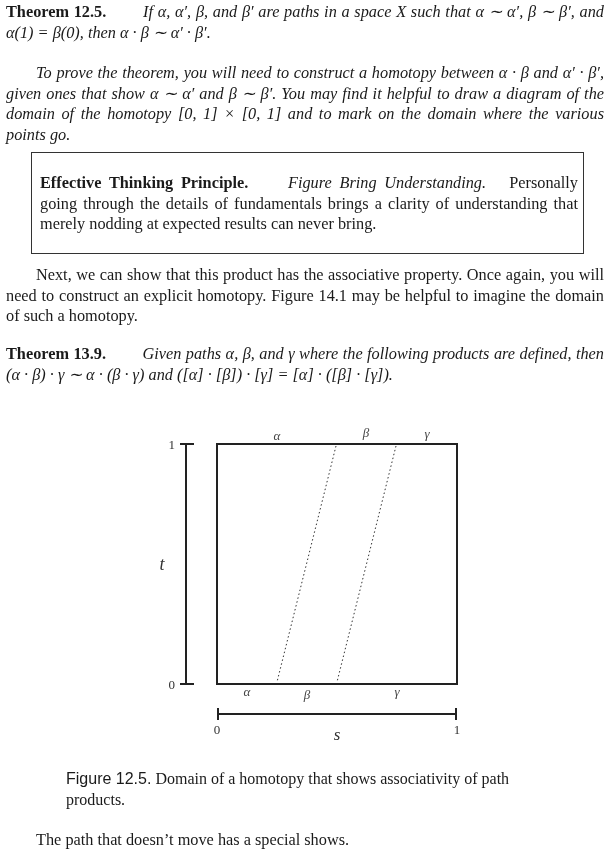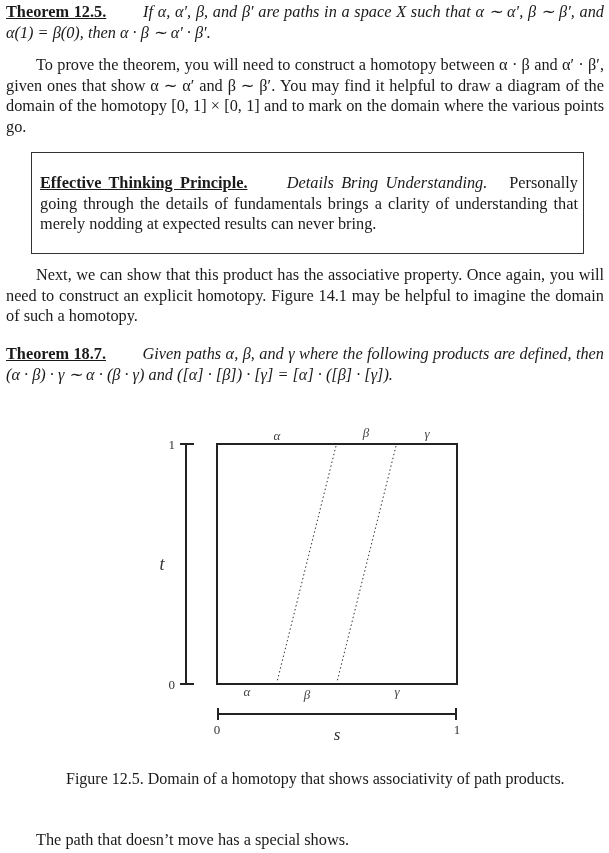--- a/index.html
+++ b/index.html
@@ -1,50 +1,50 @@
 <!DOCTYPE html>
 <html><head>
 <meta charset="utf-8">
 <style>
   html,body{margin:0;padding:0;background:#fff;}
   body{width:609px;height:853px;position:relative;overflow:hidden;
     font-family:"DejaVu Serif","Liberation Serif",serif;color:#1a1a1a;}
   .txt{position:absolute;left:6px;width:598px;font-family:"Liberation Serif",serif;font-size:16.3px;line-height:20.6px;text-align:justify;}
-  .b{font-weight:bold;text-decoration:underline;}
+  .b{font-weight:bold;}
   .i{font-style:italic;margin-left:32px;}
   .ind{text-indent:30px;}
   .box{position:absolute;left:31px;top:152px;width:553px;height:102px;border:1px solid #333;box-sizing:border-box;}
   .box .inner{position:absolute;left:8px;top:20px;width:538px;font-family:"Liberation Serif",serif;font-size:16.3px;line-height:20.6px;text-align:justify;}
   .cap{position:absolute;left:66px;top:768px;width:500px;font-family:"Liberation Serif",serif;font-size:16px;line-height:21px;}
-  .cap .lab{font-family:Liberation Serif, serif;}
+  .cap .lab{font-family:Liberation Sans, sans-serif;}
   svg text{font-family:"Liberation Serif",serif;}
 </style>
 </head>
 <body>
 
 <div class="txt" style="top:2px;">
   <span class="b">Theorem 12.5.</span>
   <span class="i">If α, α′, β, and β′ are paths in a space X such that α ∼ α′, β ∼ β′, and α(1) = β(0), then α · β ∼ α′ · β′.</span>
 </div>
 
-<div class="txt ind" style="top:55px;">To prove the theorem, you will need to construct a homotopy between α · β and α′ · β′, given ones that show α ∼ α′ and β ∼ β′. You may find it helpful to draw a diagram of the domain of the homotopy [0, 1] × [0, 1] and to mark on the domain where the various points go.</div>
+<div class="txt ind" style="top:63px;font-style:italic;">To prove the theorem, you will need to construct a homotopy between α · β and α′ · β′, given ones that show α ∼ α′ and β ∼ β′. You may find it helpful to draw a diagram of the domain of the homotopy [0, 1] × [0, 1] and to mark on the domain where the various points go.</div>
 
 <div class="box">
   <div class="inner">
     <span class="b">Effective Thinking Principle.</span>
-    <span class="i">Details Bring Understanding.</span>
+    <span class="i">Figure Bring Understanding.</span>
     &nbsp;
     <span>Personally going through the details of fundamentals brings a clarity of understanding that merely nodding at expected results can never bring.</span>
   </div>
 </div>
 
 <div class="txt ind" style="top:265px;">Next, we can show that this product has the associative property. Once again, you will need to construct an explicit homotopy. Figure 14.1 may be helpful to imagine the domain of such a homotopy.</div>
 
 <div class="txt" style="top:344px;">
-  <span class="b">Theorem 18.7.</span>
+  <span class="b">Theorem 13.9.</span>
   <span class="i">Given paths α, β, and γ where the following products are defined, then (α · β) · γ ∼ α · (β · γ) and ([α] · [β]) · [γ] = [α] · ([β] · [γ]).</span>
 </div>
 
 <svg style="position:absolute;left:0;top:0;" width="609" height="853">
 
   <g stroke="#222" stroke-width="2">
     <line x1="186" y1="444" x2="186" y2="684"></line>
     <line x1="180" y1="444" x2="194" y2="444"></line>
     <line x1="180" y1="684" x2="194" y2="684"></line>
   </g>

